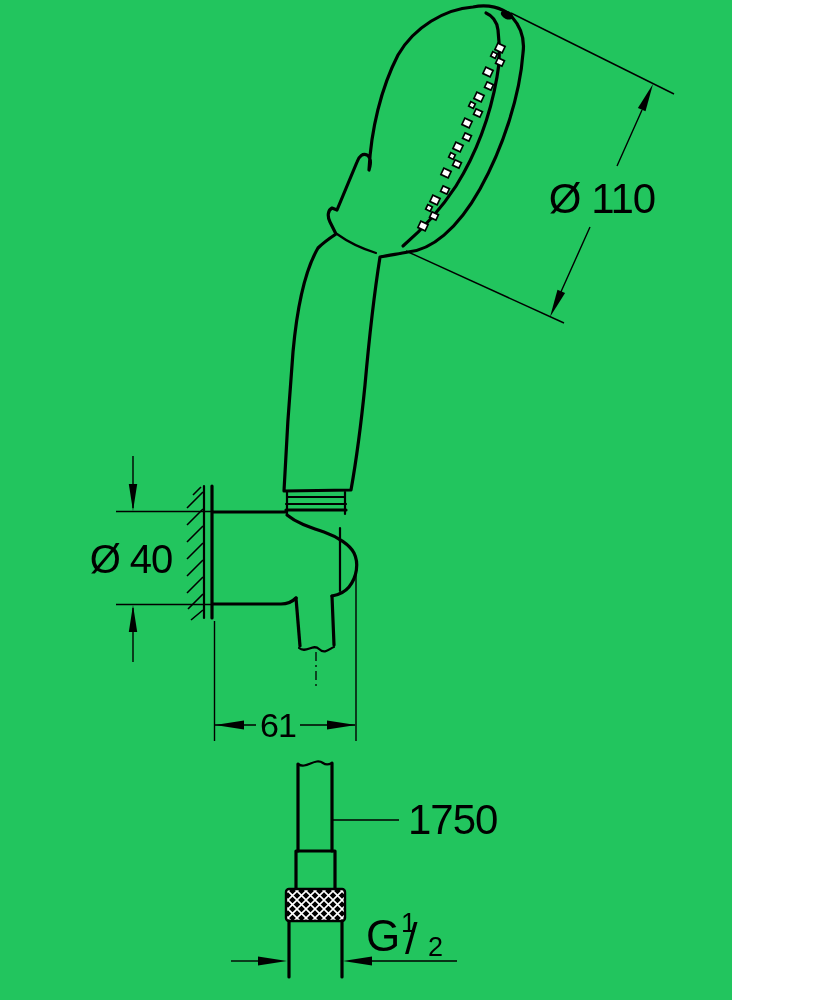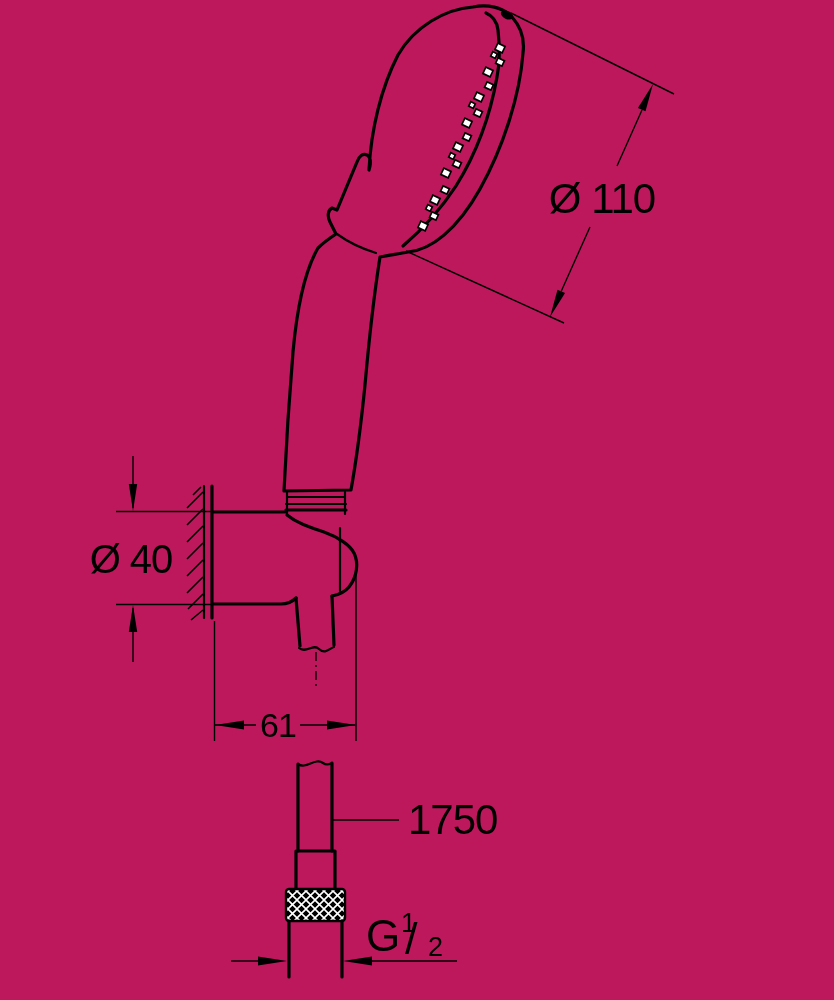--- a/index.html
+++ b/index.html
@@ -1,16 +1,16 @@
 <!DOCTYPE html>
 <html><head>
 <meta charset="utf-8">
 <style>
   html,body{margin:0;padding:0;background:#ffffff;}
-  .frame{position:relative;width:834px;height:1000px;background:#be185d;overflow:hidden;}
+  .frame{position:relative;width:732px;height:1000px;background:#22c55e;overflow:hidden;}
   svg{position:absolute;left:0;top:0;}
   .obj{fill:none;stroke:#000;stroke-width:3.2;stroke-linecap:round;stroke-linejoin:round;}
   .obj-thin{fill:none;stroke:#000;stroke-width:2.2;stroke-linecap:round;stroke-linejoin:round;}
   .dim{fill:none;stroke:#000;stroke-width:1.4;}
   .arrow{fill:#000;stroke:none;}
   .nozzle{fill:#fff;stroke:#000;stroke-width:1.7;}
   .dimtext{font-family:"Liberation Sans","DejaVu Sans",sans-serif;fill:#000;letter-spacing:-1px;}
 </style>
 </head>
 <body>

